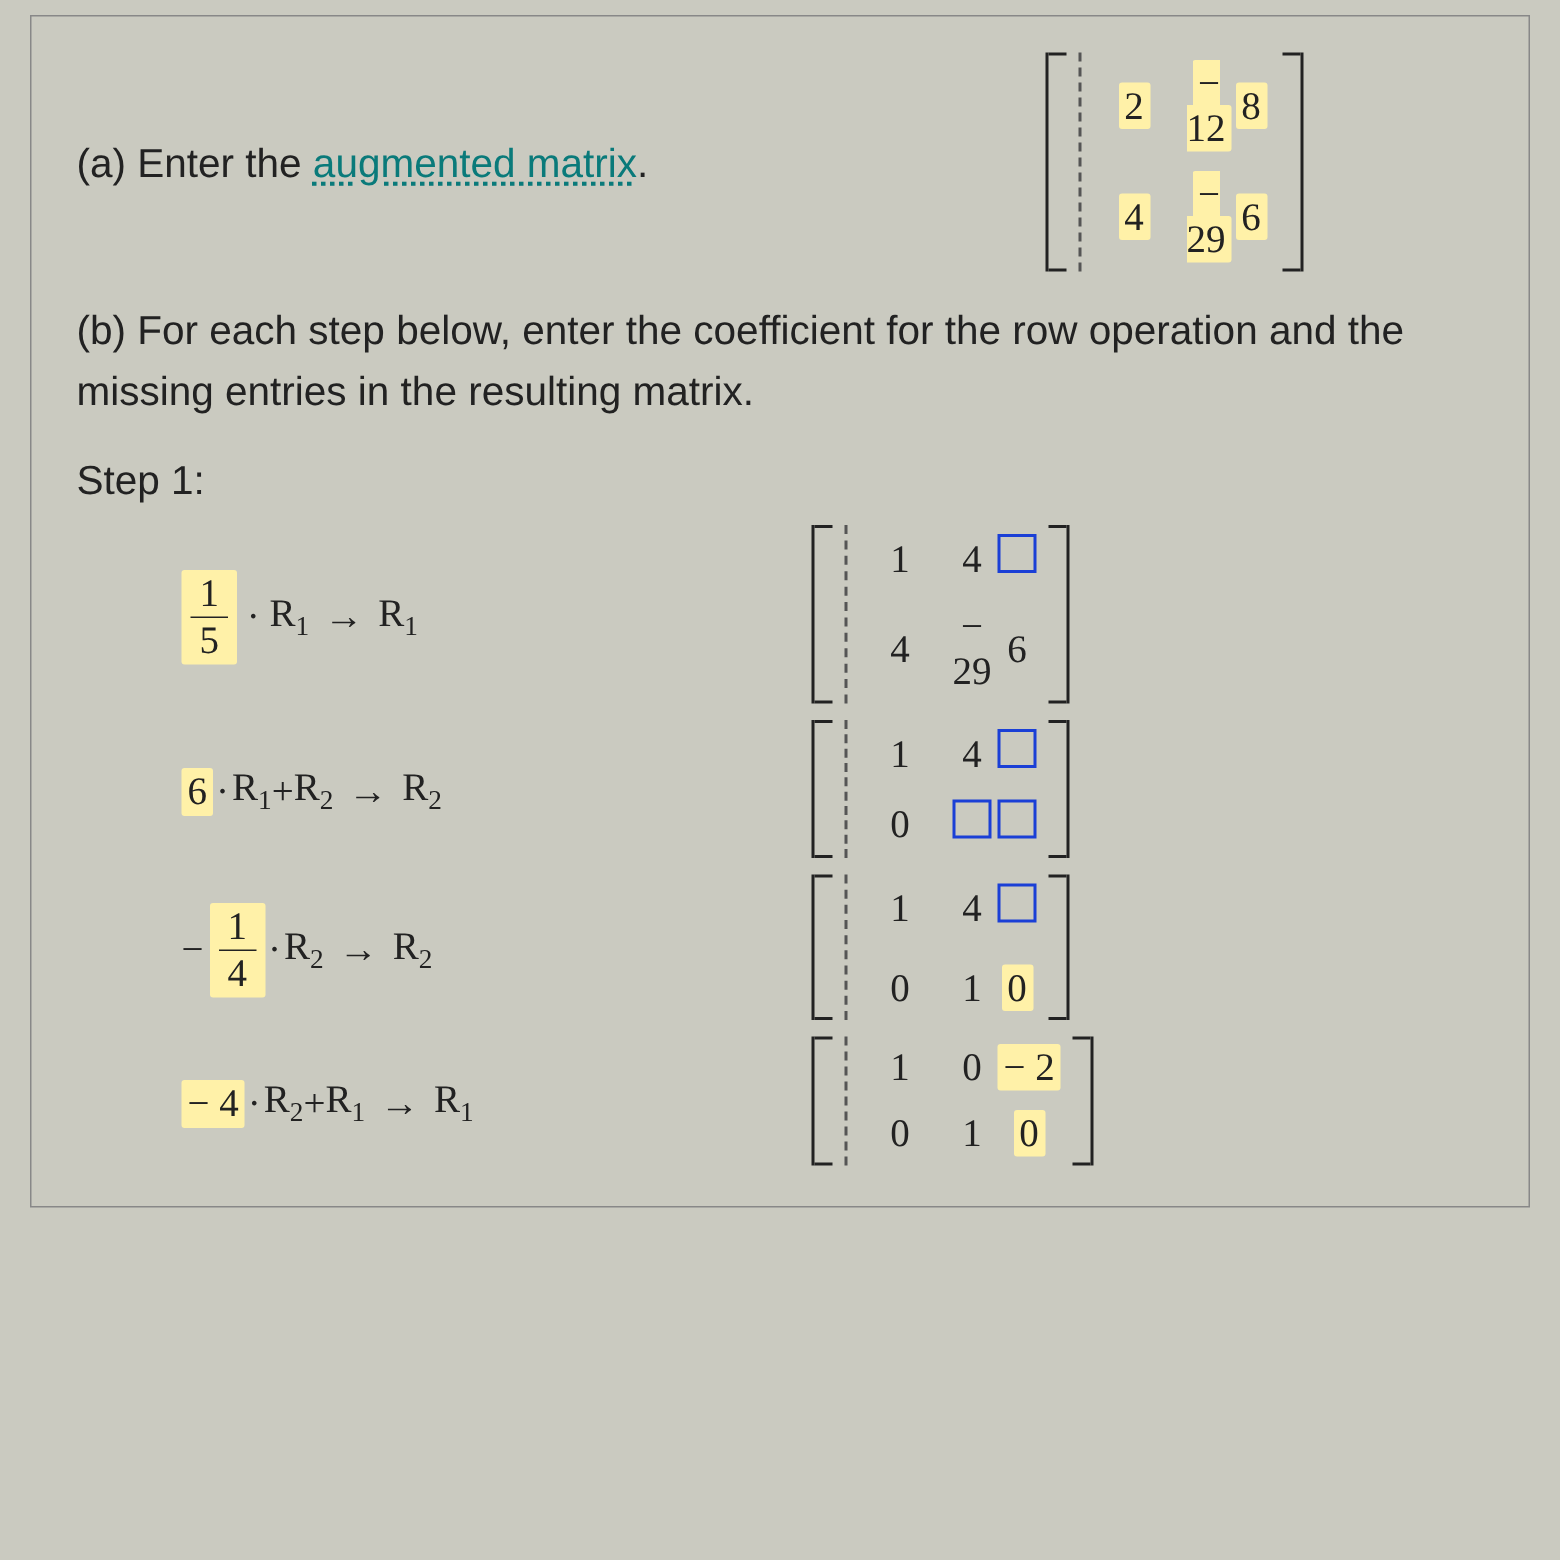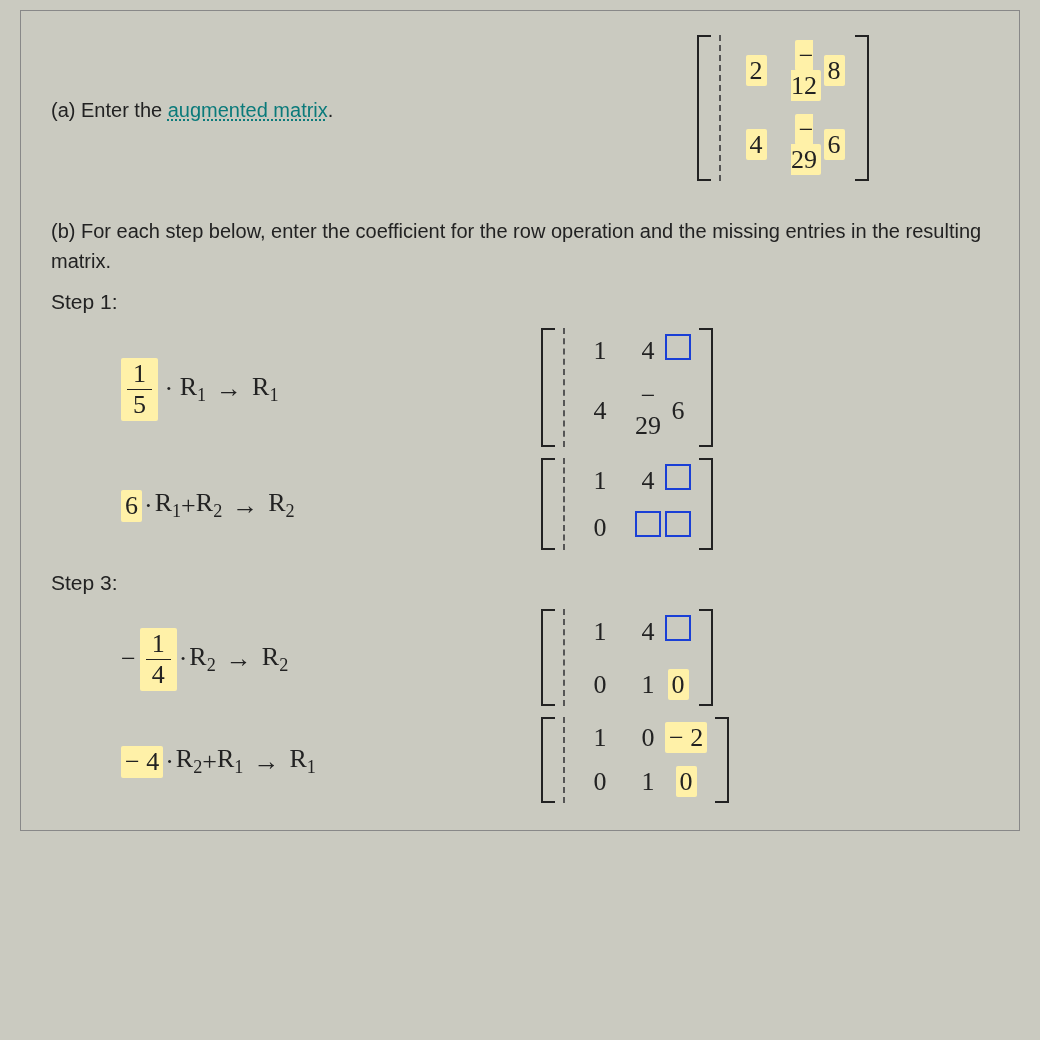--- a/index.html
+++ b/index.html
@@ -14,31 +14,31 @@
   .page {
     border: 1px solid #888;
     background: #cacac0;
     padding: 20px 30px;
     box-sizing: border-box;
     color: #222;
     width: 1000px;
     margin: 10px auto;
   }
   .prompt {
-    font-size: 20px;
+    font-size: 27px;
     line-height: 1.5;
   }
   .link {
     color: #0a7a7a;
     text-decoration: underline dotted;
     text-underline-offset: 3px;
   }
   .step-label {
-    font-size: 21px;
-    margin-top: 14px;
+    font-size: 27px;
+    margin-top: 24px;
     margin-bottom: 10px;
   }
   .math-row {
     display: flex;
     align-items: center;
     justify-content: flex-start;
     padding-left: 70px;
   }
   .op-side {
     width: 420px;
@@ -133,21 +133,21 @@
           <span class="cell"><span class="hl">8</span></span>
           <span class="cell"><span class="hl">4</span></span>
           <span class="cell"><span class="hl">− 29</span></span>
           <span class="cell"><span class="hl">6</span></span>
         </div>
         <div class="bracket bracket-right"></div>
       </div>
     </div>
   </div>
 
-  <div class="prompt" style="margin-top:28px">(b) For each step below, enter the coefficient for the row operation and the missing entries in the resulting matrix.</div>
+  <div class="prompt" style="margin-top:12px">(b) For each step below, enter the coefficient for the row operation and the missing entries in the resulting matrix.</div>
 
   <div class="step-label">Step 1:</div>
   <div class="math-row">
     <div class="op-side">
       <span class="hl">
         <span class="frac">
             <span class="top">1</span>
             <span class="bot">5</span>
           </span>
       </span>
@@ -193,21 +193,20 @@
           <span class="cell"><span class="inputbox"></span></span>
           <span class="cell">0</span>
           <span class="cell"><span class="inputbox"></span></span>
           <span class="cell"><span class="inputbox"></span></span>
         </div>
         <div class="bracket bracket-right"></div>
       </div>
     </div>
   </div>
 
-  <div class="step-label">Step 3:</div>
   <div class="math-row">
     <div class="op-side">
       <span style="margin-right:4px">−</span>
       <span class="hl">
         <span class="frac">
             <span class="top">1</span>
             <span class="bot">4</span>
           </span>
       </span>
       <span style="margin:0 2px">·</span>

